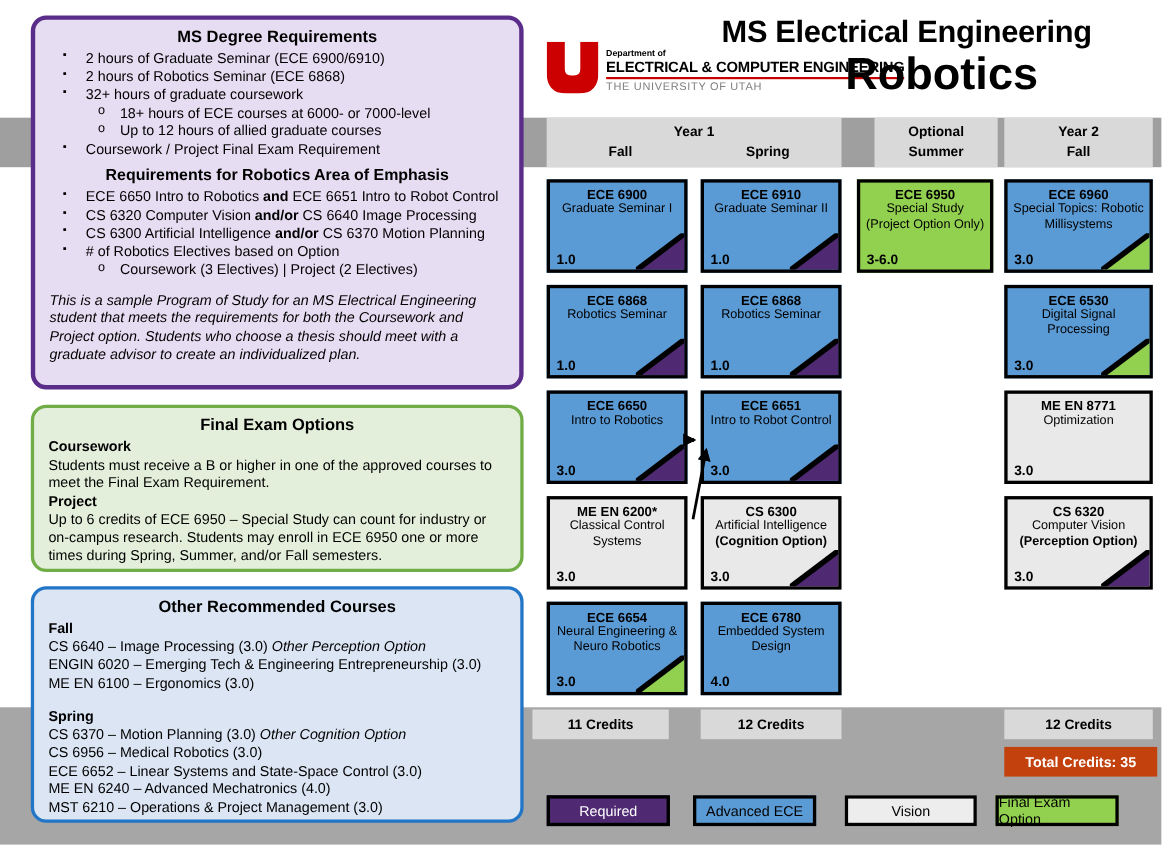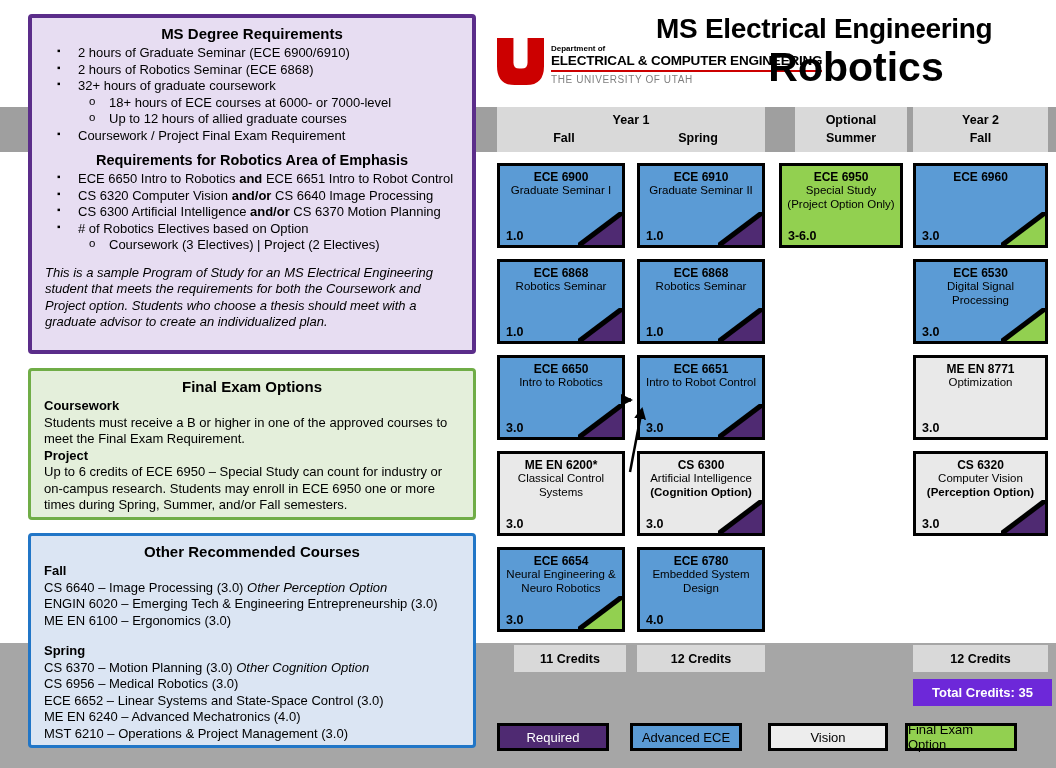--- a/index.html
+++ b/index.html
@@ -3,21 +3,21 @@
 <meta charset="utf-8">
 <style>
   html,body{margin:0;padding:0;width:1056px;height:768px;background:#fff;overflow:hidden;
     font-family:"Liberation Sans",sans-serif;color:#000;position:relative}
   .abs{position:absolute}
   
   .band-top{left:0;top:107px;width:1056px;height:45px;background:#9f9f9f}
   .band-bottom{left:0;top:643px;width:1056px;height:125px;background:#a6a6a6}
 
   
-  .infobox{box-sizing:border-box;border-radius:4px;font-size:13px;line-height:1.27;padding:5px 13px 6px 13px}
+  .infobox{box-sizing:border-box;border-radius:14px;font-size:13px;line-height:1.27;padding:5px 13px 6px 13px}
   .box-degree{left:28px;top:14px;width:448px;height:340px;background:#e7ddf2;border:4px solid #5b2d8a}
   .box-final{left:28px;top:368px;width:448px;height:152px;background:#e4efdb;border:3px solid #70ad47}
   .box-other{left:28px;top:533px;width:448px;height:215px;background:#dbe5f3;border:3px solid #2176c7}
   .infobox h2{margin:1px 0 2px 0;font-size:15px;text-align:center}
   .infobox h3{margin:7px 0 2px 0;font-size:14.5px;text-align:center}
   ul.blt{margin:0;padding:0;list-style:none}
   ul.blt li{position:relative;padding-left:33px}
   ul.blt li.m::before{content:"▪";position:absolute;left:12px;top:0;font-size:10px}
   ul.blt li.s{padding-left:64px}
   ul.blt li.s::before{content:"o";position:absolute;left:44px;top:-1px;font-size:11.5px}
@@ -59,24 +59,24 @@
   .code{font-weight:bold;font-size:12px;margin-top:4px}
   .cname{font-size:11.5px;line-height:1.2;padding:0 3px}
   .cname .optline{display:block;font-weight:bold}
   .cname .nm2{display:block}
   .cred{position:absolute;left:6px;bottom:2px;font-weight:bold;font-size:12.5px}
   svg.corner{position:absolute;right:-1px;bottom:-1px;width:45px;height:34px}
 
   
   .credbox{top:645px;height:27px;background:#d9d9d9;font-weight:bold;font-size:12.5px;
     display:flex;align-items:center;justify-content:center;box-sizing:border-box}
-  .cred-f1{left:514px;width:112px}
+  .cred-f1{left:484px;width:124px}
   .cred-s1{left:637px;width:128px}
   .cred-f2{left:913px;width:135px}
-  .totalbox{left:913px;top:679px;width:139px;height:27px;background:#6d28d9;color:#fff;font-weight:bold;
+  .totalbox{left:913px;top:679px;width:139px;height:27px;background:#c2410c;color:#fff;font-weight:bold;
     font-size:13px;display:flex;align-items:center;justify-content:center}
   .lg{top:723px;height:28px;border:3px solid #000;box-sizing:border-box;font-size:13px;
     display:flex;align-items:center;justify-content:center}
   .lg-required{left:497px;width:112px;background:#4f2a72;color:#fff}
   .lg-adv{left:630px;width:112px;background:#5b9bd5}
   .lg-allied{left:768px;width:120px;background:#ededed}
   .lg-final{left:905px;width:112px;background:#92d050}
 
   .arrows{left:0;top:0;width:1056px;height:768px;pointer-events:none;z-index:6}
 </style>
@@ -253,20 +253,21 @@
 </div>
 
 <div class="card greenbg col-su r1">
   <div class="code">ECE 6950</div>
   <div class="cname"><span>Special Study</span><span class="nm2">(Project Option Only)</span></div>
   <div class="cred">3-6.0</div>
 </div>
 
 <div class="card col-f2 r1">
   <div class="code">ECE 6960</div>
+  <div class="cname"><span>Special Topics: Robotic Millisystems</span></div>
   <div class="cred">3.0</div>
   <svg class="corner" viewBox="0 0 45 34" preserveAspectRatio="none">
       <polygon points="45,0 45,34 0,34" fill="#92d050"></polygon>
       <line x1="0" y1="34" x2="45" y2="0" stroke="#000" stroke-width="5"></line>
     </svg>
 </div>
 <div class="card col-f2 r2">
   <div class="code">ECE 6530</div>
   <div class="cname"><span>Digital Signal Processing</span></div>
   <div class="cred">3.0</div>

